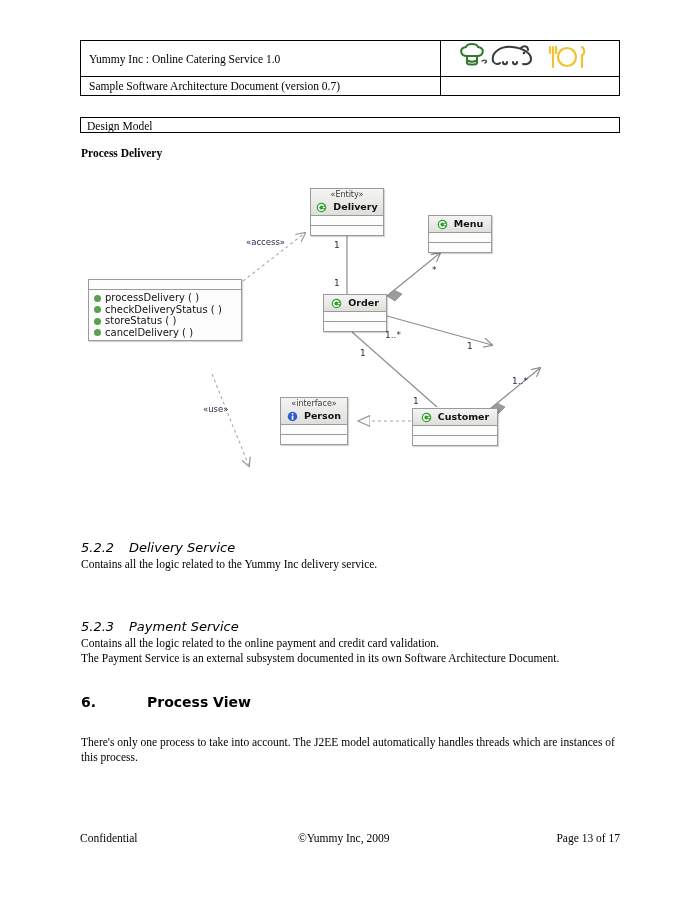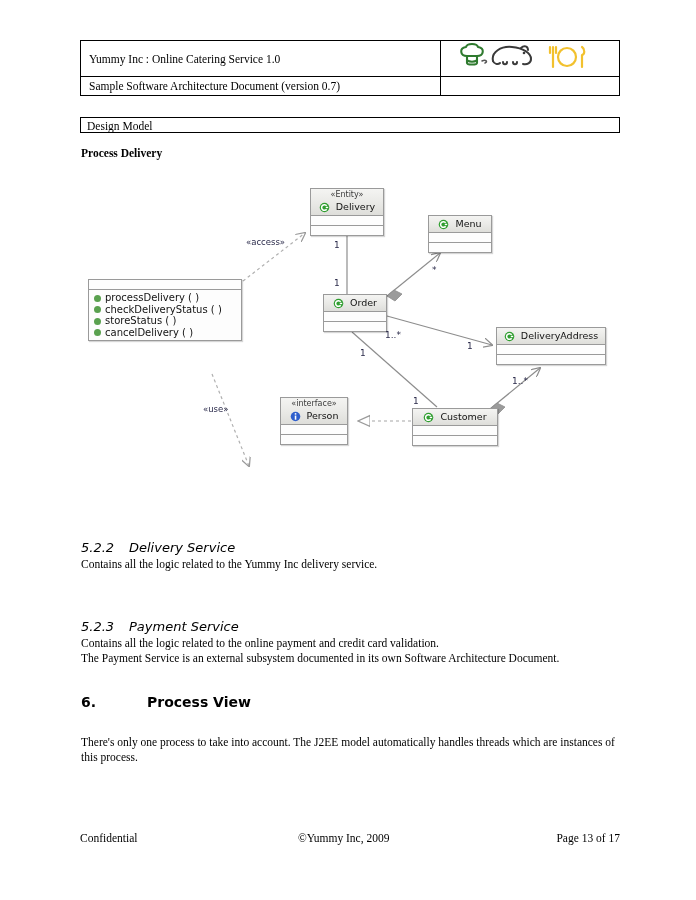--- a/index.html
+++ b/index.html
@@ -118,21 +118,21 @@
     white-space: nowrap;
   }
   .uml-name-row {
     display: block;
     white-space: nowrap;
     line-height: 12px;
   }
   .uml-name {
     font-family: "DejaVu Sans", sans-serif;
     font-size: 9.5px;
-    font-weight: normal;
+    font-weight: bold;
     color: #111;
     vertical-align: middle;
   }
   .uml-compartment {
     height: 9px;
     border-bottom: 1px solid #9a9a9a;
     background: #fdfdfd;
   }
   .uml-compartment.last { border-bottom: none; }
   .uml-ops {
@@ -386,36 +386,20 @@
               <rect x="7.4" y="5.2" width="2.6" height="1.5" fill="#ffffff"></rect>
             </svg>
         </span>
         <span class="uml-name">Order</span>
       </span>
     </div>
     <div class="uml-compartment"></div>
     <div class="uml-compartment last"></div>
   </div>
 
-  <div class="uml-box" style="left:496px; top:327px; width:110px;">
-    <div class="uml-head">
-      <span class="uml-name-row">
-        <span class="icon-class">
-          <svg width="11" height="11" viewBox="0 0 12 12">
-              <circle cx="6" cy="6" r="5.2" fill="#2f9e2f"></circle>
-              <path d="M8.4,4.1 A3.1,3.1 0 1 0 8.4,7.9" fill="none" stroke="#ffffff" stroke-width="1.6"></path>
-              <rect x="7.4" y="5.2" width="2.6" height="1.5" fill="#ffffff"></rect>
-            </svg>
-        </span>
-        <span class="uml-name">DeliveryAddress</span>
-      </span>
-    </div>
-    <div class="uml-compartment"></div>
-    <div class="uml-compartment last"></div>
-  </div>
 
   <div class="uml-box" style="left:280px; top:397px; width:68px;">
     <div class="uml-head">
       <span class="uml-stereo">«interface»</span>
       <span class="uml-name-row">
         <span class="icon-iface">
           <svg width="11" height="11" viewBox="0 0 12 12">
               <circle cx="6" cy="6" r="5.2" fill="#2f5fcc"></circle>
               <rect x="5.2" y="2.3" width="1.7" height="1.7" fill="#ffffff"></rect>
               <rect x="5.2" y="5" width="1.7" height="4.5" fill="#ffffff"></rect>

